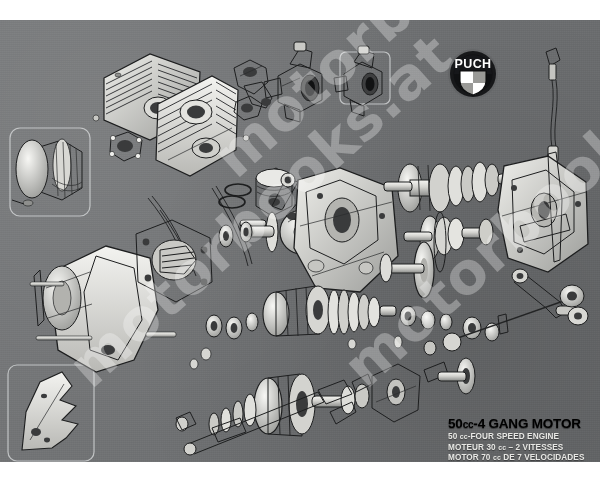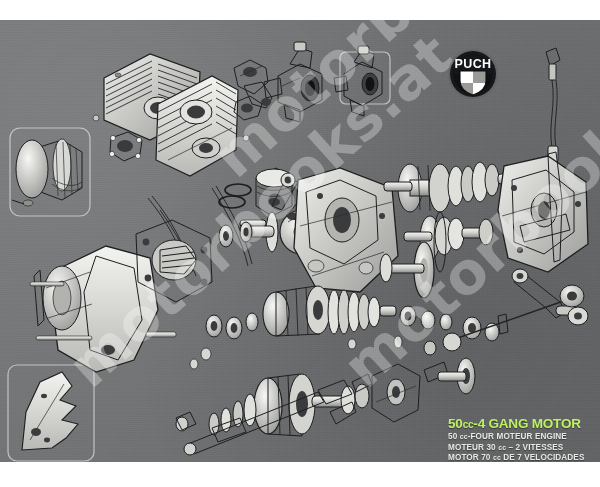--- a/index.html
+++ b/index.html
@@ -31,21 +31,21 @@
   .ln2{fill:none;stroke:#232425;stroke-width:1.4;}
   .thin{fill:none;stroke:#2a2b2c;stroke-width:.7;}
   .hair{fill:none;stroke:#141516;stroke-width:.8;}
   .callout{fill:none;stroke:#cfd1d2;stroke-width:1.2;opacity:.85;}
 
   
   #logo{position:absolute;left:447px;top:28px;width:52px;height:52px;}
 
   
   #titleblock{position:absolute;left:448px;top:396px;width:146px;}
-  #titleblock .t1{font-size:13.5px;font-weight:bold;color:#bef264;
+  #titleblock .t1{font-size:13.5px;font-weight:bold;color:#000000;
       letter-spacing:-.2px;line-height:15px;white-space:nowrap;
       text-shadow:0 1px 1px rgba(0,0,0,.45);}
   #titleblock .t1 .sm{font-size:10px;}
   #titleblock .sub{font-size:8.2px;font-weight:bold;color:#e7e7e4;
       line-height:10.5px;letter-spacing:.1px;white-space:nowrap;
       text-shadow:0 1px 1px rgba(0,0,0,.4);}
   #titleblock .sub .sm{font-size:7px;font-weight:bold;}
 
   
   #wm{position:absolute;inset:0;pointer-events:none;overflow:hidden;}
@@ -477,21 +477,21 @@
         <path d="M13 35 L26 35 L26 47 C20 45 13 41 13 33 Z" fill="#9a9a97"></path>
         <path d="M26 35 L39 35 L39 33 C39 41 32 45 26 47 Z" fill="#ffffff"></path>
         <path d="M13 23 L39 23 L39 33 C39 41 32 45 26 47 C20 45 13 41 13 33 Z" fill="none" stroke="#0e0f10" stroke-width="1.1"></path>
       </g>
       <text x="26" y="20" text-anchor="middle" font-family="Liberation Sans, sans-serif" font-size="12.5" font-weight="bold" fill="#ffffff" letter-spacing="0.4">PUCH</text>
     </svg>
 
     <div id="titleblock">
       <div class="t1"><span>50</span><span class="sm">cc</span><span>-4 GANG MOTOR</span></div>
 
-      <div class="sub"><span>50 </span><span class="sm">cc</span><span>-FOUR MOTEUR ENGINE</span></div>
+      <div class="sub"><span>50 </span><span class="sm">cc</span><span>-FOUR SPEED ENGINE</span></div>
 
       <div class="sub"><span>MOTEUR 30 </span><span class="sm">cc</span><span> – 2 VITESSES</span></div>
 
       <div class="sub"><span>MOTOR 70 </span><span class="sm">cc</span><span> DE 7 VELOCIDADES</span></div>
 
     </div>
 
   </div>
 </div>
 

